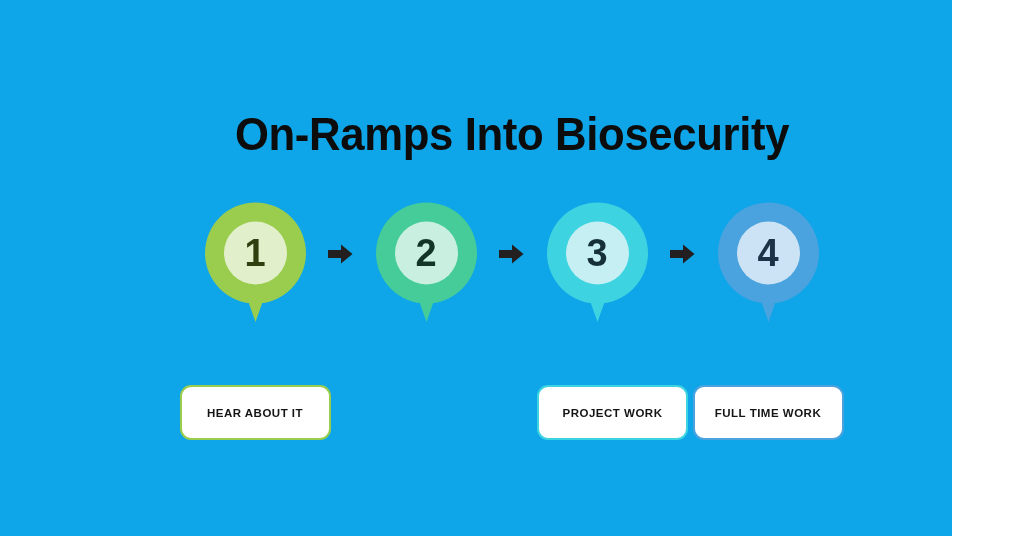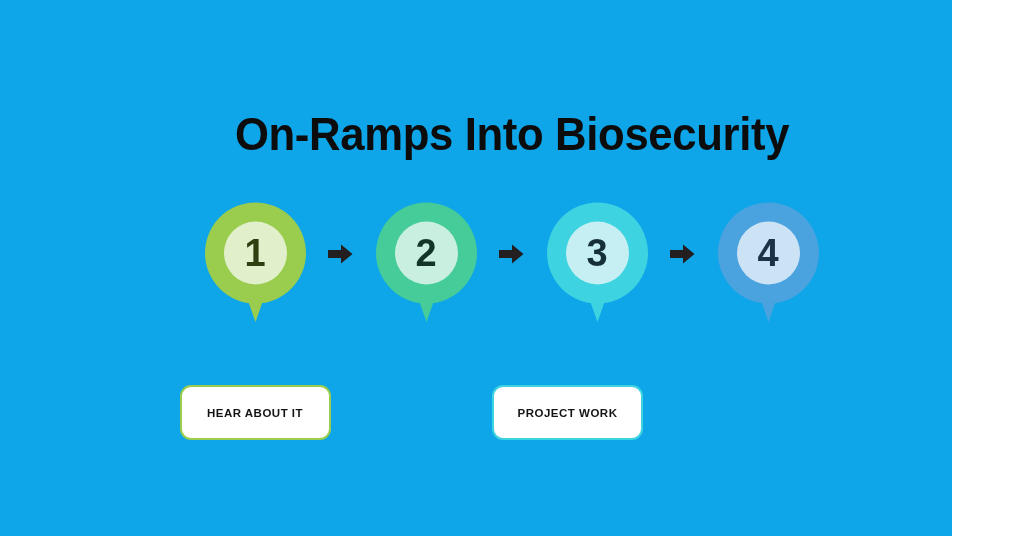--- a/index.html
+++ b/index.html
@@ -176,18 +176,21 @@
           <circle cx="57.5" cy="57" r="31.5" fill="#CBE3F5"></circle>
         </svg>
         <div class="pin-number" style="color: rgb(28, 51, 71);">4</div>
       </div>
     </div>
 
   <div id="labels-row">
       <div class="step-label-box" style="left: 179.5px; border-color: rgb(154, 205, 78);">
         <span class="step-label-text">HEAR ABOUT IT</span>
       </div>
-      <div class="step-label-box" style="left: 492px; border-color: rgb(61, 211, 224);">
+      <div class="step-label-box" style="left: 537px; border-color: rgb(61, 211, 224);">
         <span class="step-label-text">PROJECT WORK</span>
+      </div>
+      <div class="step-label-box" style="left: 692.5px; border-color: rgb(74, 163, 222);">
+        <span class="step-label-text">FULL TIME WORK</span>
       </div>
     </div>
 
 </div>
 
 </body></html>

